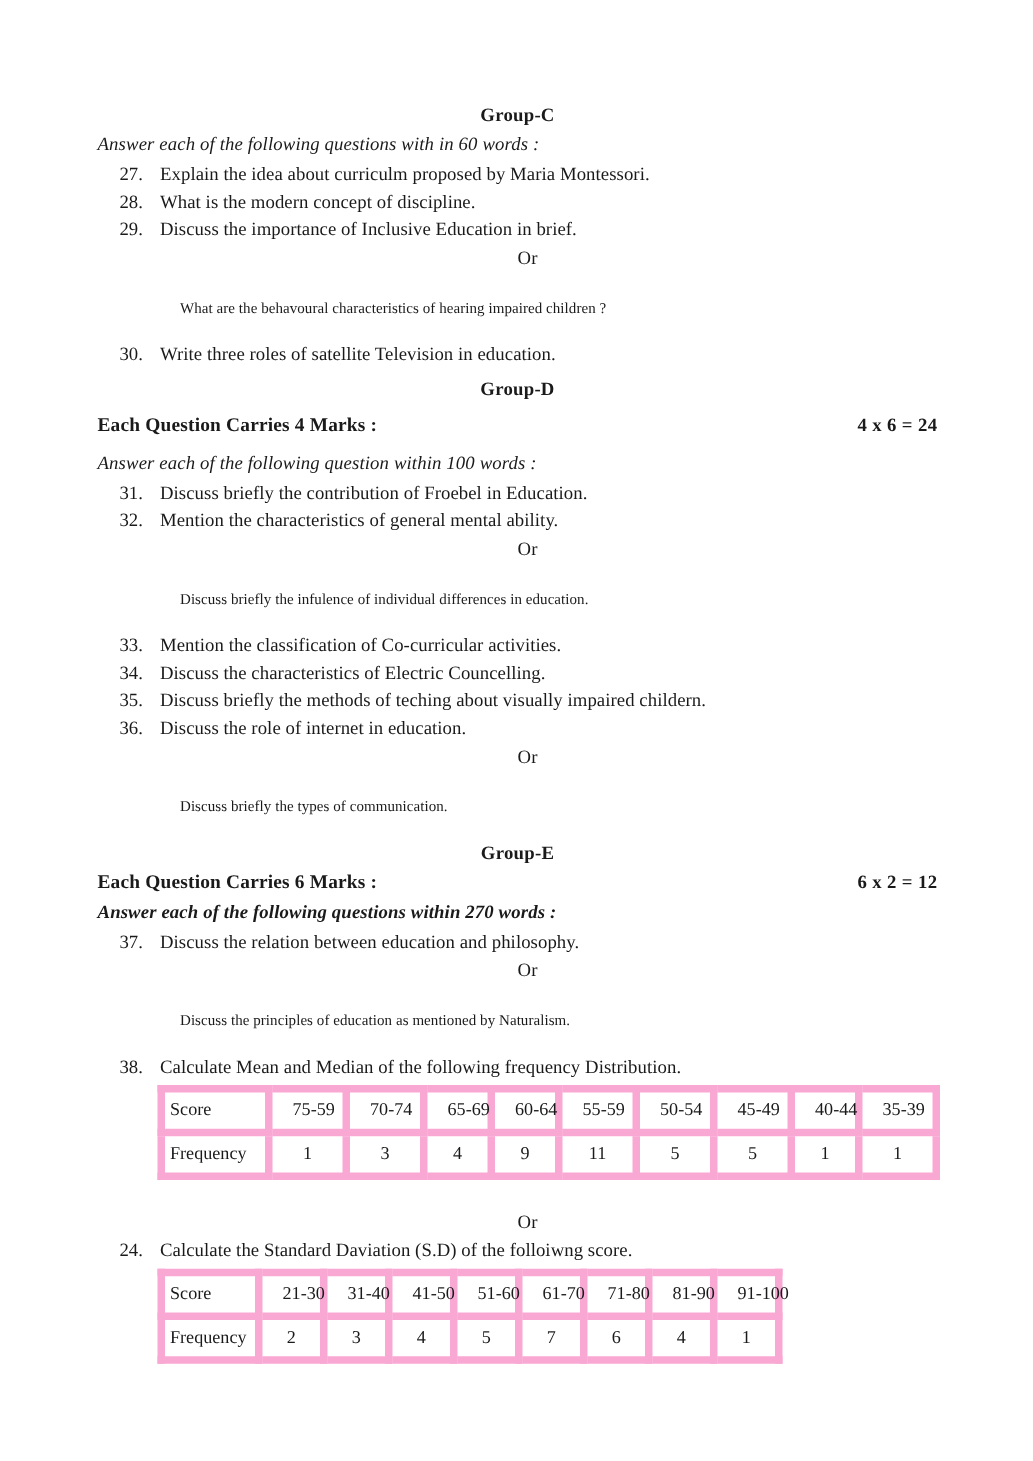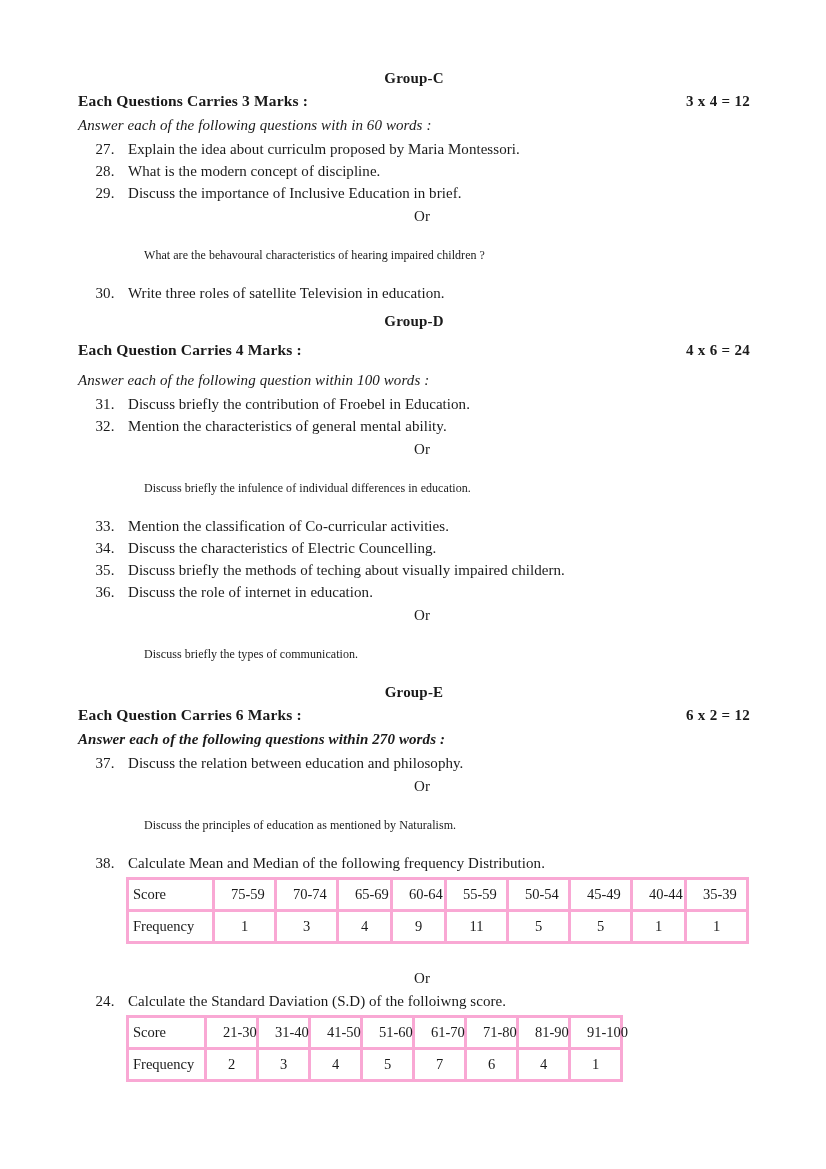--- a/index.html
+++ b/index.html
@@ -19,21 +19,21 @@
   .page {
     position: absolute;
     left: 0; top: 0;
     width: 826px;
     height: 1169px;
     padding: 0;
   }
   .content {
     position: absolute;
     left: 78px;
-    top: 67px;
+    top: 82px;
     width: 672px;
   }
 
   
   .group-head {
     text-align: center;
     font-weight: bold;
     font-size: 15px;
     line-height: 22px;
     margin: 0;
@@ -105,21 +105,21 @@
   .tbl-wrap {
     padding-left: 48px;
     margin-top: 3px;
   }
   table.freq {
     border-collapse: collapse;
     table-layout: fixed;
     font-size: 14.5px;
   }
   table.freq td {
-    border: 3px solid #f9a8d4;
+    border: 6px solid #f9a8d4;
     height: 29px;
     text-align: center;
     vertical-align: middle;
     padding: 0 16px;
     white-space: nowrap;
   }
   table.freq td.rowhead {
     text-align: left;
     padding-left: 4px;
   }
@@ -137,24 +137,20 @@
   .spacer-lg { height: 22px; }
 </style>
 </head>
 <body>
 
 <div class="page">
   <div class="content">
 
     <div class="group-head">Group-C</div>
 
-    <div class="marks-row">
-      <span class="lead">Each Questions Carries 3 Marks :</span>
-      <span class="marks">3 x 4 = 12</span>
-    </div>
 
     <div class="instruction">Answer each of the following questions with in 60 words :</div>
 
     <div class="q">
       <span class="num">27.</span>
       <span>Explain the idea about curriculm proposed by Maria Montessori.</span>
     </div>
     <div class="q">
       <span class="num">28.</span>
       <span>What is the modern concept of discipline.</span>

